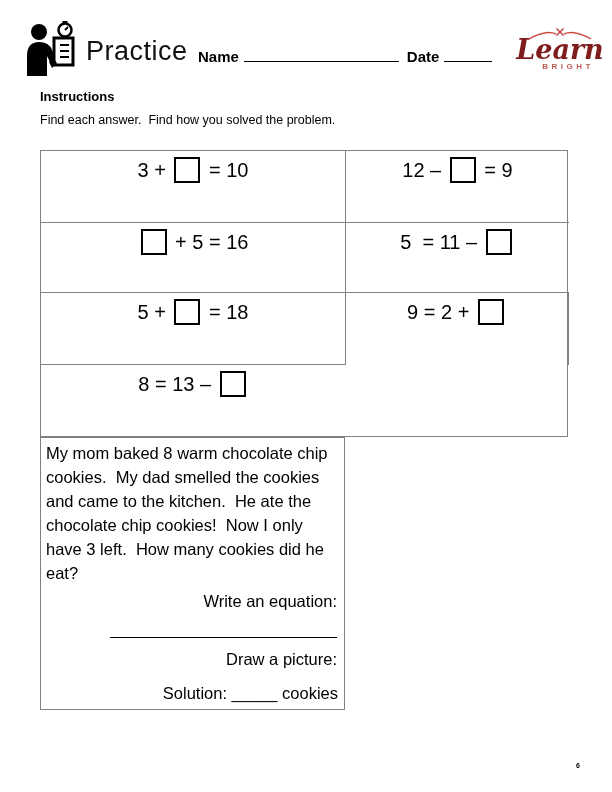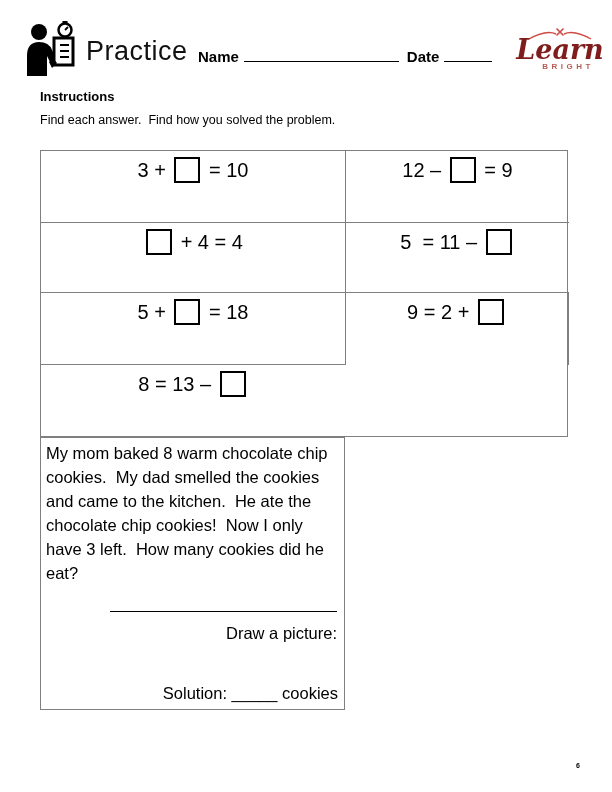--- a/index.html
+++ b/index.html
@@ -145,21 +145,21 @@
           <span>12 – </span>
           <span class="answer-box"></span>
           <span> = 9</span>
         </div>
     </div>
 
     <div class="cell">
       <div class="eq">
           <span></span>
           <span class="answer-box"></span>
-          <span> + 4 = 4</span>
+          <span> + 5 = 16</span>
         </div>
     </div>
     <div class="cell last-col">
       <div class="eq">
           <span>5  = 11 – </span>
           <span class="answer-box"></span>
           <span></span>
         </div>
     </div>
 
@@ -183,20 +183,21 @@
           <span>8 = 13 – </span>
           <span class="answer-box"></span>
           <span></span>
         </div>
     </div>
 
   </div>
 
   <div class="word-problem-box">
     <div class="story">My mom baked 8 warm chocolate chip cookies.  My dad smelled the cookies and came to the kitchen.  He ate the chocolate chip cookies!  Now I only have 3 left.  How many cookies did he eat?</div>
+    <div class="right-label write-equation-label">Write an equation:</div>
     <div class="equation-line"></div>
     <div class="right-label draw-picture-label">Draw a picture:</div>
     <div class="draw-area"></div>
     <div class="solution-row"><span>Solution: </span><span>_____</span><span> cookies</span></div>
   </div>
 
   <div class="page-number">6</div>
 
 </div>
 

